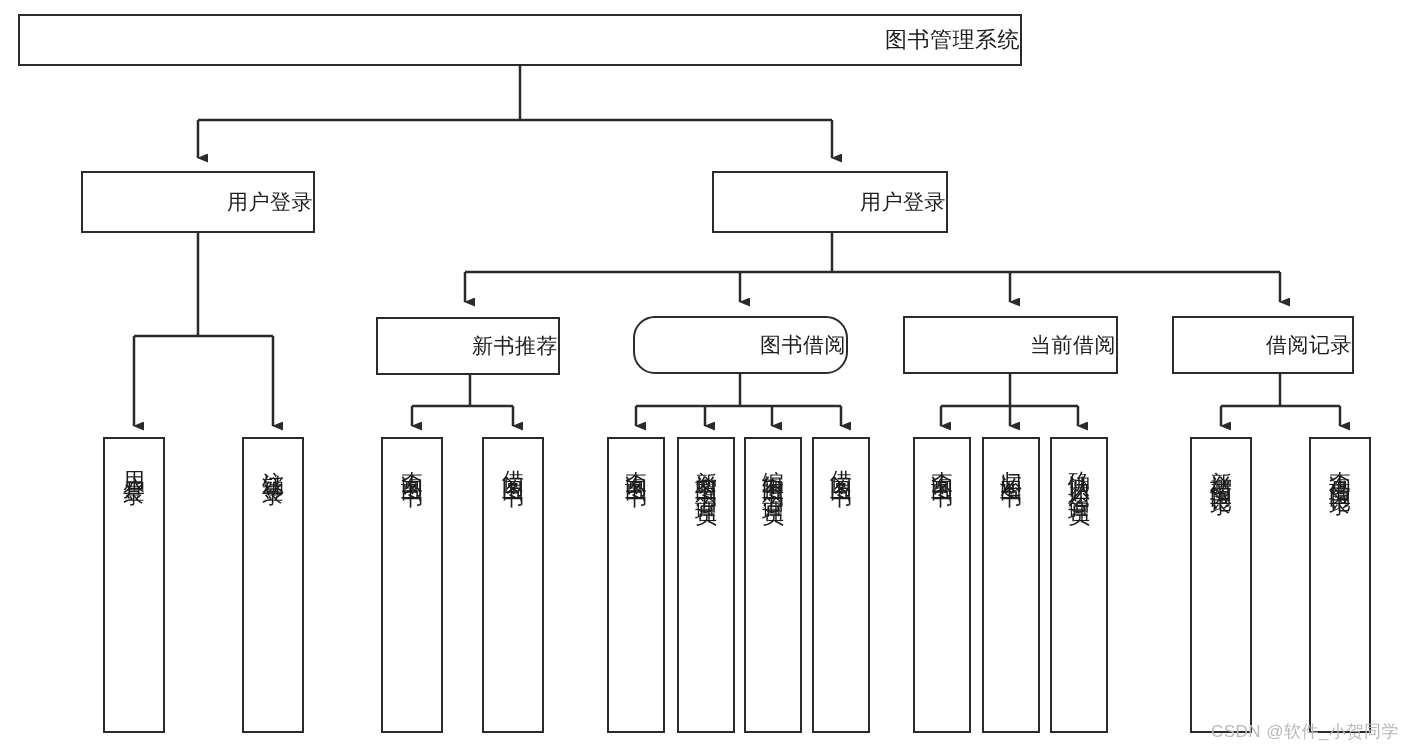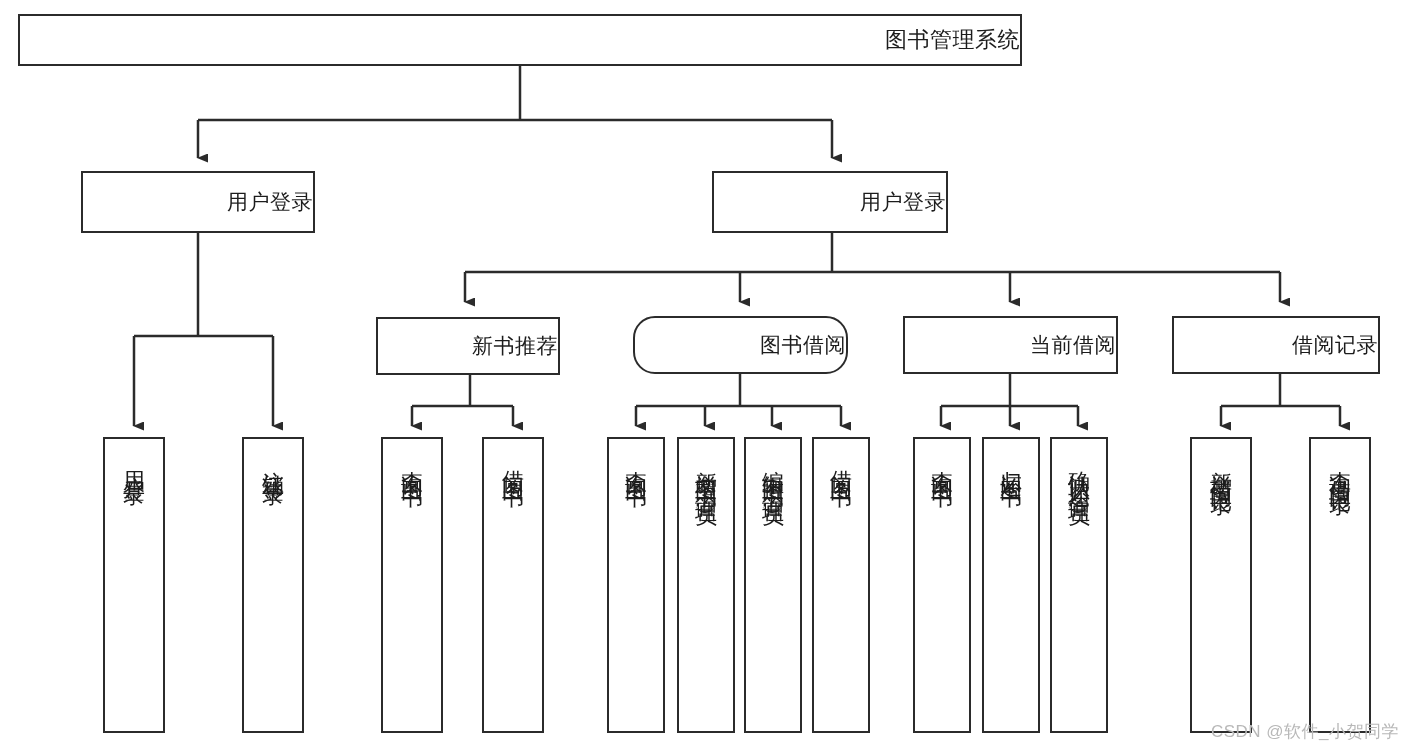--- a/index.html
+++ b/index.html
@@ -139,21 +139,21 @@
 
   <div class="node l2" style="left:362px; top:317px; width:184px; height:58px;margin-left:14px;">
     <span class="label">新书推荐</span>
   </div>
   <div class="node l2" style="left:633px; top:316px; width:215px; height:58px;border-radius:22px;">
     <span class="label">图书借阅</span>
   </div>
   <div class="node l2" style="left:903px; top:316px; width:215px; height:58px;">
     <span class="label">当前借阅</span>
   </div>
-  <div class="node l2" style="left:1172px; top:316px; width:208px; height:58px;padding-left:28px;">
+  <div class="node l2" style="left:1172px; top:316px; width:182px; height:58px;padding-left:28px;">
     <span class="label">借阅记录</span>
   </div>
 
   <div class="node vertical" style="left:103px; top:437px; width:62px; height:296px;">
     <span class="label">用户登录</span>
   </div>
   <div class="node vertical" style="left:242px; top:437px; width:62px; height:296px;">
     <span class="label">注销登录</span>
   </div>
 

